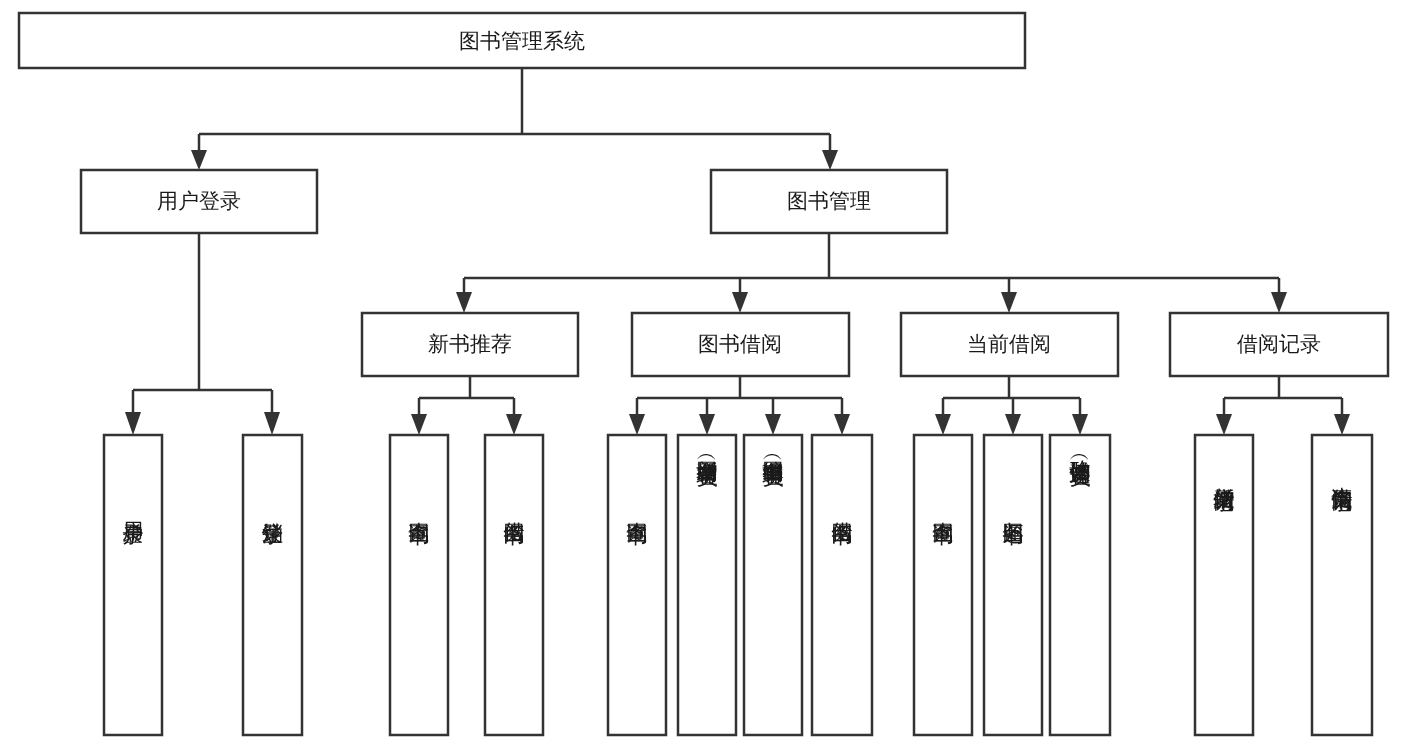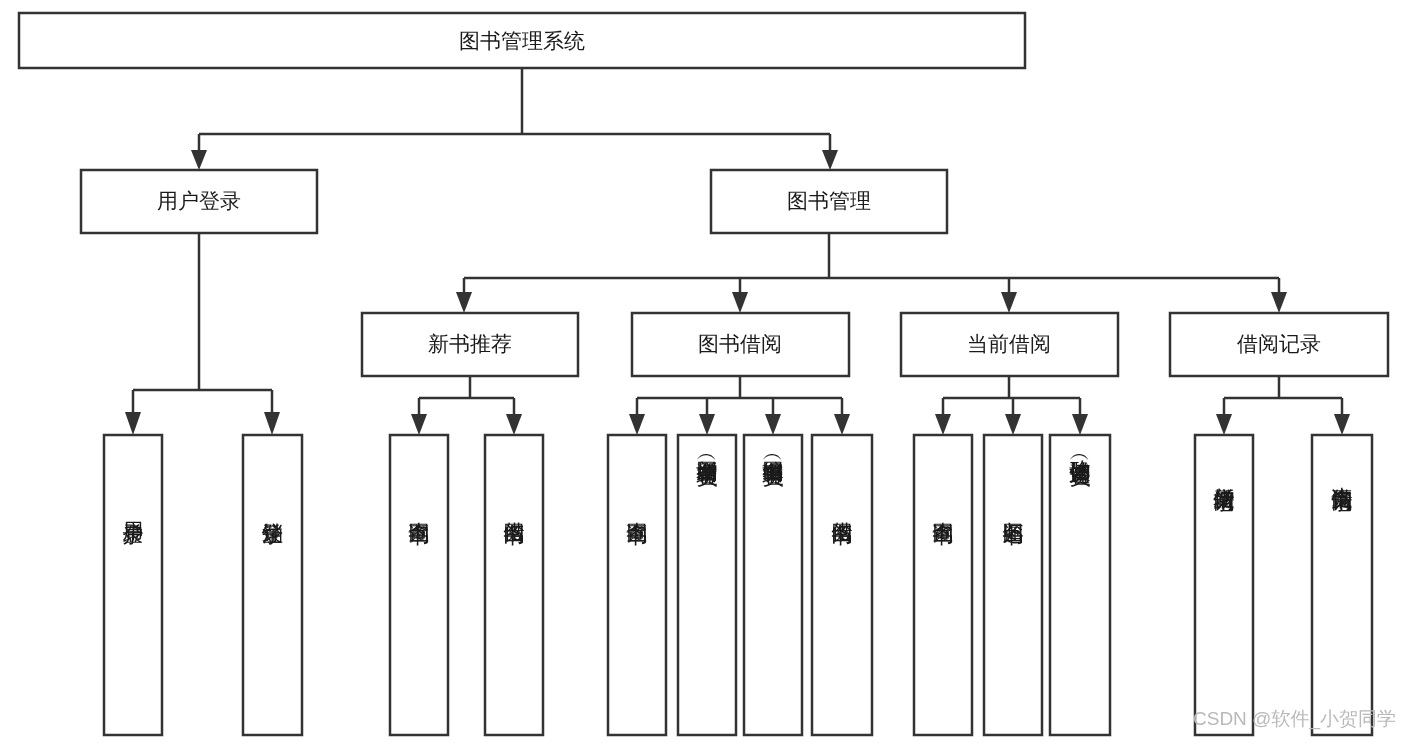--- a/index.html
+++ b/index.html
@@ -207,15 +207,14 @@
   <div class="leaf-vert-text" style="left:914px; top:505px; width:58px; height:230px;">查询图书</div>
 
   <div class="leaf-vert-text" style="left:984px; top:505px; width:58px; height:230px;">归还图书</div>
 
   <div class="leaf-vert-text" style="left:1050px; top:443px; width:60px; height:290px;">确认归还（管理员）</div>
 
   <div class="leaf-vert-text" style="left:1195px; top:470px; width:58px; height:262px;">新增借阅记录</div>
 
   <div class="leaf-vert-text" style="left:1312px; top:470px; width:60px; height:262px;">查询借阅记录</div>
 
-  <div class="watermark" style="left:1193px; top:706px;">CSDN @软件_小贺同学</div>
 
 </div>
 
 </body></html>

